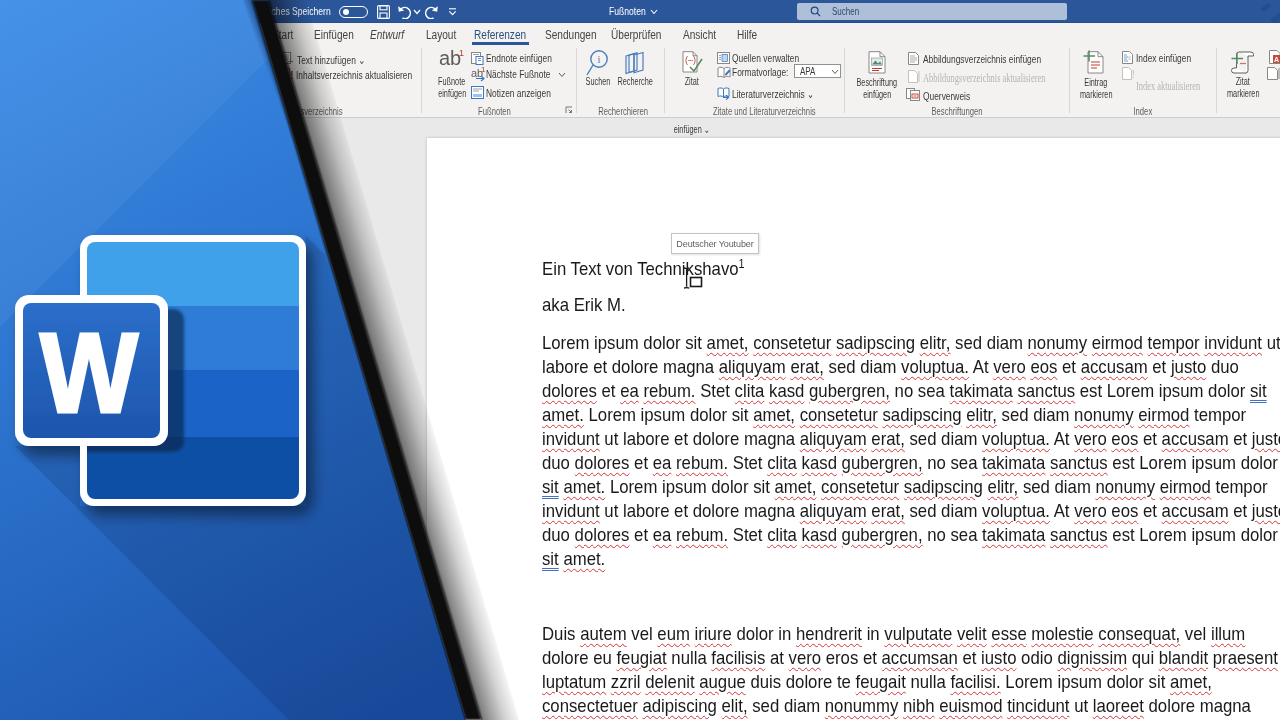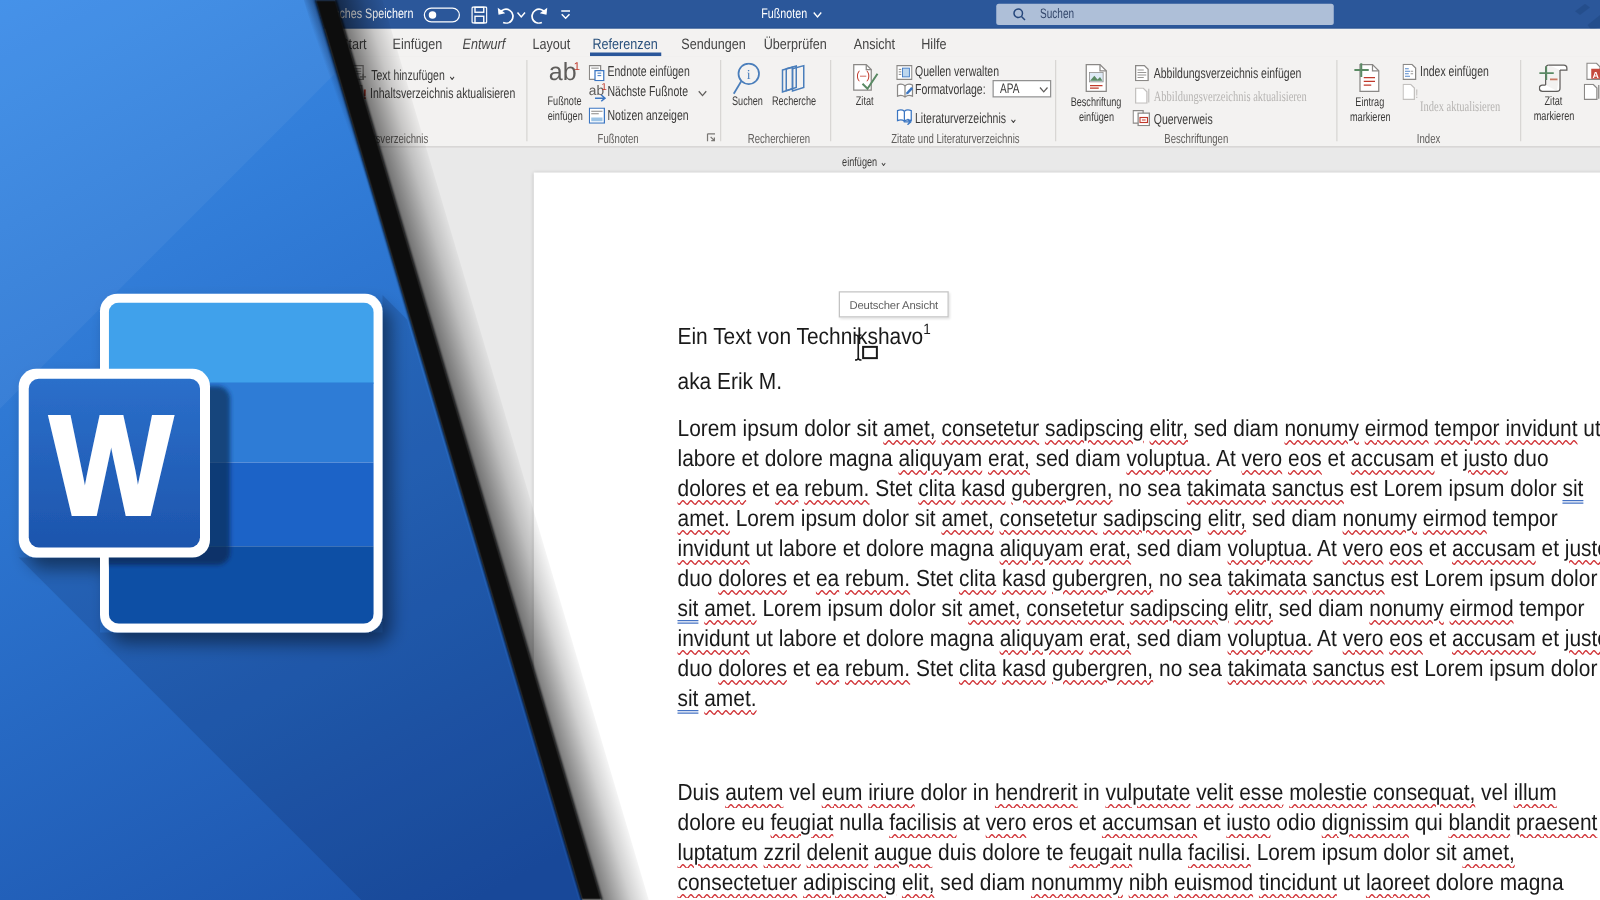--- a/index.html
+++ b/index.html
@@ -276,21 +276,21 @@
 <div class="dline" style="left:542px;top:426.5px;"><span class="r">invidunt</span> ut labore et dolore magna <span class="r">aliquyam</span> <span class="r">erat,</span> sed diam <span class="r">voluptua.</span> At <span class="r">vero</span> <span class="r">eos</span> et <span class="r">accusam</span> et <span class="r">justo</span></div>
 <div class="dline" style="left:542px;top:450.5px;">duo <span class="r">dolores</span> et <span class="r">ea</span> <span class="r">rebum.</span> Stet <span class="r">clita</span> <span class="r">kasd</span> <span class="r">gubergren,</span> no sea <span class="r">takimata</span> <span class="r">sanctus</span> est Lorem ipsum dolor</div>
 <div class="dline" style="left:542px;top:474.5px;"><span class="bl">sit</span> <span class="r">amet.</span> Lorem ipsum dolor sit <span class="r">amet,</span> <span class="r">consetetur</span> <span class="r">sadipscing</span> <span class="r">elitr,</span> sed diam <span class="r">nonumy</span> <span class="r">eirmod</span> tempor</div>
 <div class="dline" style="left:542px;top:498.5px;"><span class="r">invidunt</span> ut labore et dolore magna <span class="r">aliquyam</span> <span class="r">erat,</span> sed diam <span class="r">voluptua.</span> At <span class="r">vero</span> <span class="r">eos</span> et <span class="r">accusam</span> et <span class="r">justo</span></div>
 <div class="dline" style="left:542px;top:522.5px;">duo <span class="r">dolores</span> et <span class="r">ea</span> <span class="r">rebum.</span> Stet <span class="r">clita</span> <span class="r">kasd</span> <span class="r">gubergren,</span> no sea <span class="r">takimata</span> <span class="r">sanctus</span> est Lorem ipsum dolor</div>
 <div class="dline" style="left:542px;top:546.5px;"><span class="bl">sit</span> <span class="r">amet.</span></div>
 <div class="dline" style="left:542px;top:621.5px;">Duis <span class="r">autem</span> vel <span class="r">eum</span> <span class="r">iriure</span> dolor in <span class="r">hendrerit</span> in <span class="r">vulputate</span> <span class="r">velit</span> <span class="r">esse</span> <span class="r">molestie</span> <span class="r">consequat,</span> vel <span class="r">illum</span></div>
 <div class="dline" style="left:542px;top:645.5px;">dolore eu <span class="r">feugiat</span> nulla <span class="r">facilisis</span> at <span class="r">vero</span> eros et <span class="r">accumsan</span> et <span class="r">iusto</span> odio <span class="r">dignissim</span> qui <span class="r">blandit</span> <span class="r">praesent</span></div>
 <div class="dline" style="left:542px;top:669.5px;"><span class="r">luptatum</span> <span class="r">zzril</span> <span class="r">delenit</span> <span class="r">augue</span> duis dolore te <span class="r">feugait</span> nulla <span class="r">facilisi.</span> Lorem ipsum dolor sit <span class="r">amet,</span></div>
 <div class="dline" style="left:542px;top:693.5px;"><span class="r">consectetuer</span> <span class="r">adipiscing</span> <span class="r">elit,</span> sed diam <span class="r">nonummy</span> <span class="r">nibh</span> <span class="r">euismod</span> <span class="r">tincidunt</span> ut <span class="r">laoreet</span> dolore magna</div>
-<div id="tooltip">Deutscher Ansicht</div>
+<div id="tooltip">Deutscher Youtuber</div>
 <svg class="abs" style="left:679px;top:264px;z-index:6;" width="28" height="28" viewBox="0 0 28 28">
 <g stroke="#1a1a1a" stroke-width="1.3" fill="none">
 <path d="M5,4 C6.5,4 7.6,4.6 7.6,5.6 C7.6,4.6 8.7,4 10.2,4"></path>
 <path d="M7.6,5.6 V22.4"></path>
 <path d="M5,24 C6.5,24 7.6,23.4 7.6,22.4 C7.6,23.4 8.7,24 10.2,24"></path>
 <rect x="11.5" y="13.5" width="11" height="9" stroke-width="1.6" fill="rgba(255,255,255,0.4)"></rect>
 </g>
       </svg>
 </div>
 </div>

